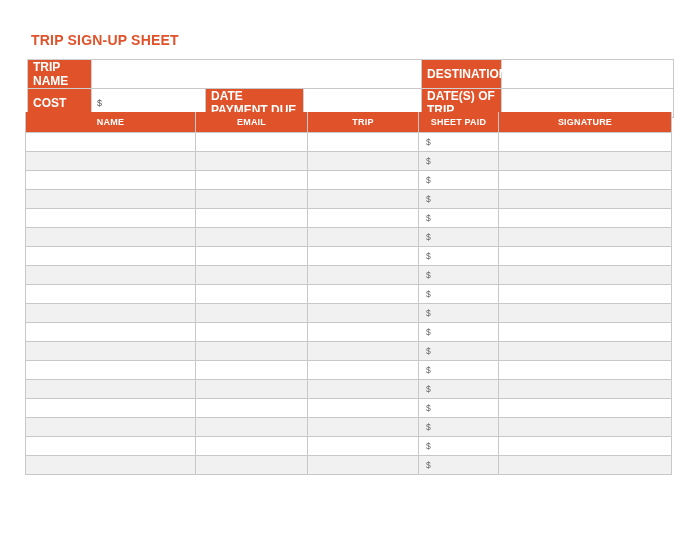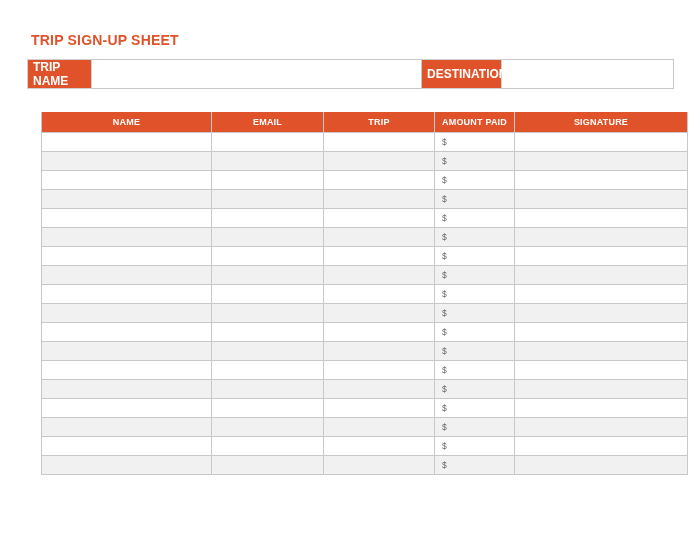--- a/index.html
+++ b/index.html
@@ -2,21 +2,21 @@
 <html><head>
   <meta charset="utf-8">
   <style>
     html, body { margin: 0; padding: 0; background: #ffffff; }
     body { width: 700px; height: 541px; position: relative; font-family: "Liberation Sans", sans-serif; overflow: hidden; }
     .title { position: absolute; left: 31px; top: 32px; font-size: 14px; font-weight: bold; color: #e0532a; letter-spacing: 0.2px; }
     .info { position: absolute; left: 27px; top: 59px; width: 646px; border-collapse: collapse; table-layout: fixed; }
     .info td { height: 19px; border: 1px solid #c8c8c8; padding: 0 5px; font-size: 12px; box-sizing: border-box; }
     .info td.lbl { background: #e0532a; color: #fff; font-weight: bold; border-color: #d0d0d0; }
     .info td.val { background: #fff; color: #555; font-size: 9px; }
-    .grid { position: absolute; left: 41px; top: 112px; width: 646px; border-collapse: collapse; table-layout: fixed; padding-left: 24px; }
+    .grid { position: absolute; left: 25px; top: 112px; width: 646px; border-collapse: collapse; table-layout: fixed; padding-left: 24px; }
     .grid th { background: #e0532a; color: #fff; font-size: 9px; font-weight: bold; height: 20px; border: 1px solid #c8c8c8; border-top: none; letter-spacing: 0.2px; padding: 0; }
     .grid td { height: 19px; border: 1px solid #c8c8c8; font-size: 8.5px; color: #666; padding: 0 7px; box-sizing: border-box; }
     .grid tr.odd td { background: #ffffff; }
     .grid tr.even td { background: #f1f1f1; }
   </style>
 </head>
 <body>
 
 <div class="title">TRIP SIGN-UP SHEET</div>
 
@@ -29,37 +29,45 @@
       <col style="width:80px">
       <col style="width:172px">
   </colgroup>
   <tbody>
       <tr>
     <td class="lbl">TRIP NAME</td>
     <td class="val" colspan="3"></td>
     <td class="lbl">DESTINATION</td>
     <td class="val"></td>
   </tr>
+  <tr>
+    <td class="lbl">COST</td>
+    <td class="val">$</td>
+    <td class="lbl">DATE PAYMENT DUE</td>
+    <td class="val"></td>
+    <td class="lbl">DATE(S) OF TRIP</td>
+    <td class="val"></td>
+  </tr>
 </tbody>
   </table>
 
 <table class="grid">
   <colgroup>
     <col style="width:170px">
       <col style="width:112px">
       <col style="width:111px">
       <col style="width:80px">
       <col style="width:173px">
   </colgroup>
   <thead>
     <tr>
       <th>NAME</th>
       <th>EMAIL</th>
       <th>TRIP</th>
-      <th>AMOUNT PAID</th>
+      <th>SHEET PAID</th>
       <th>SIGNATURE</th>
     </tr>
   </thead>
   <tbody id="grid-body">
       <tr class="odd">
         <td></td>
         <td></td>
         <td></td>
         <td>$</td>
         <td></td>

